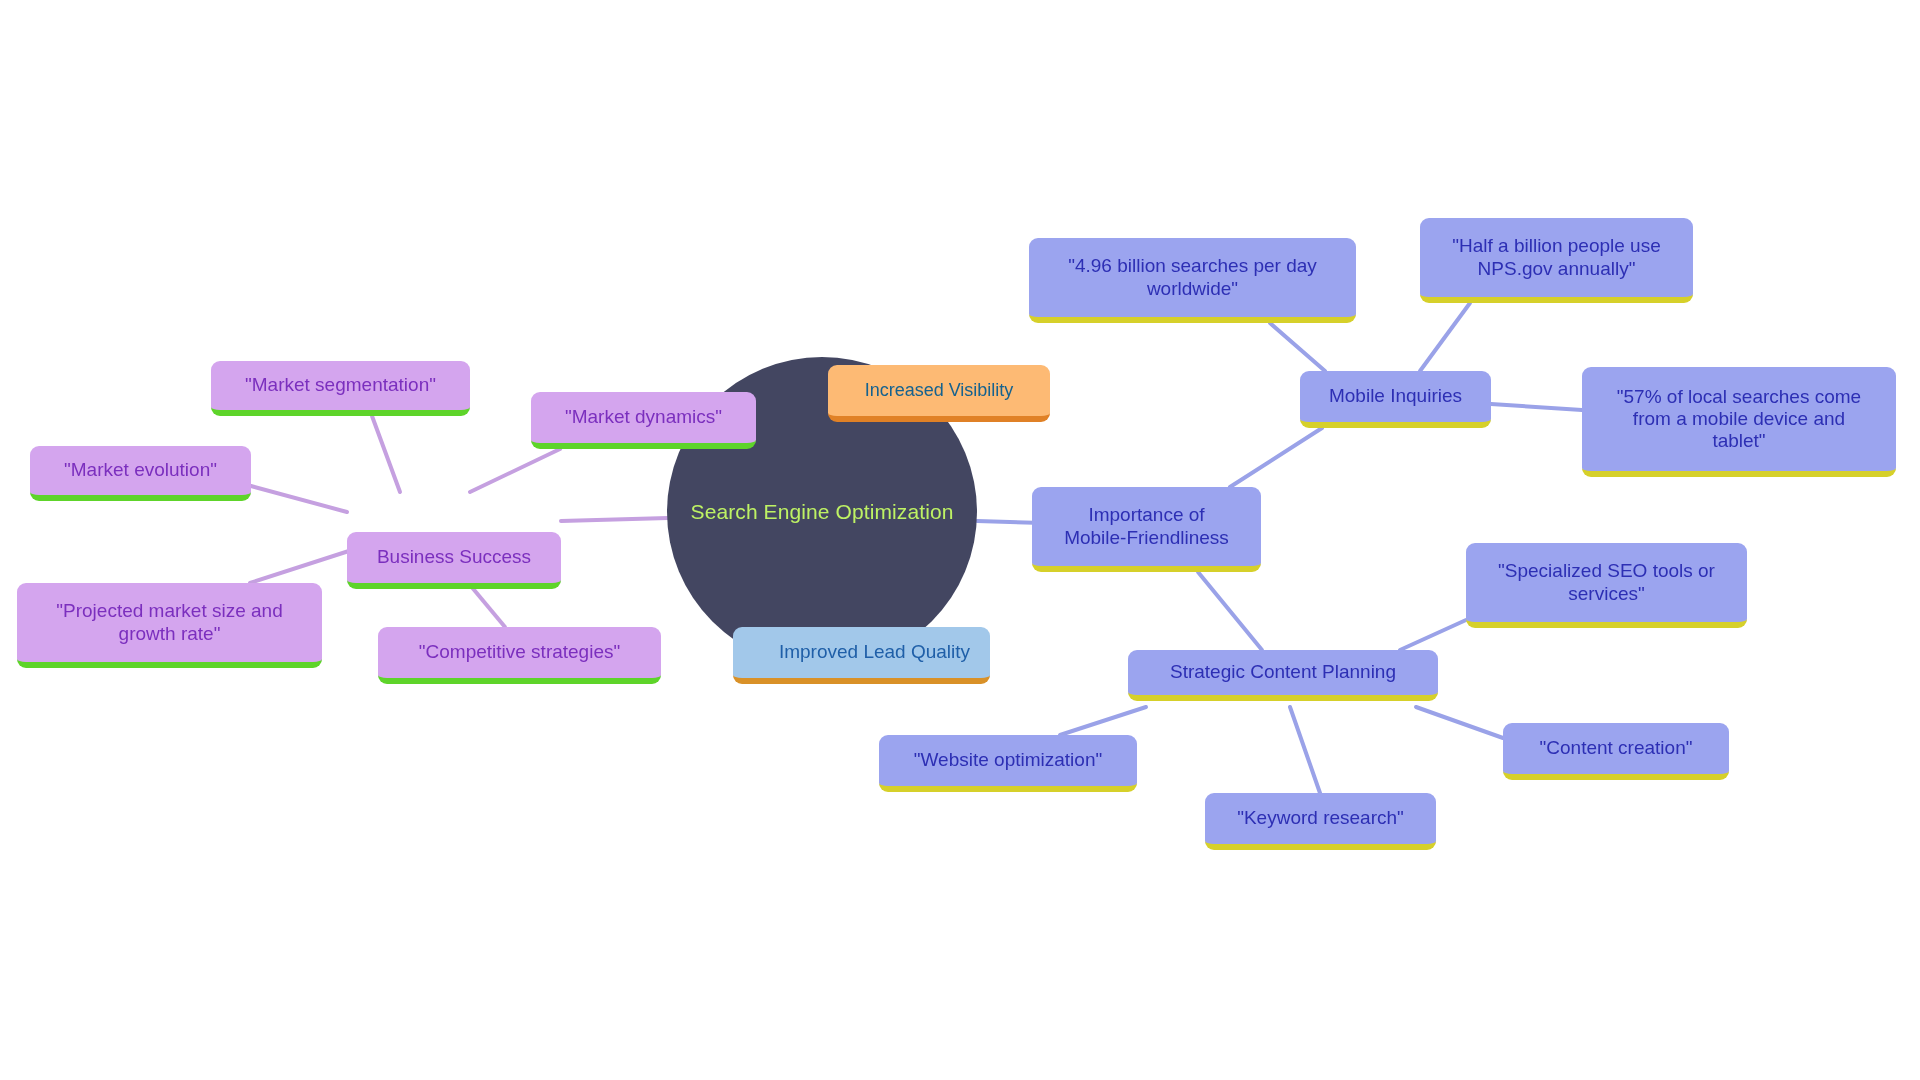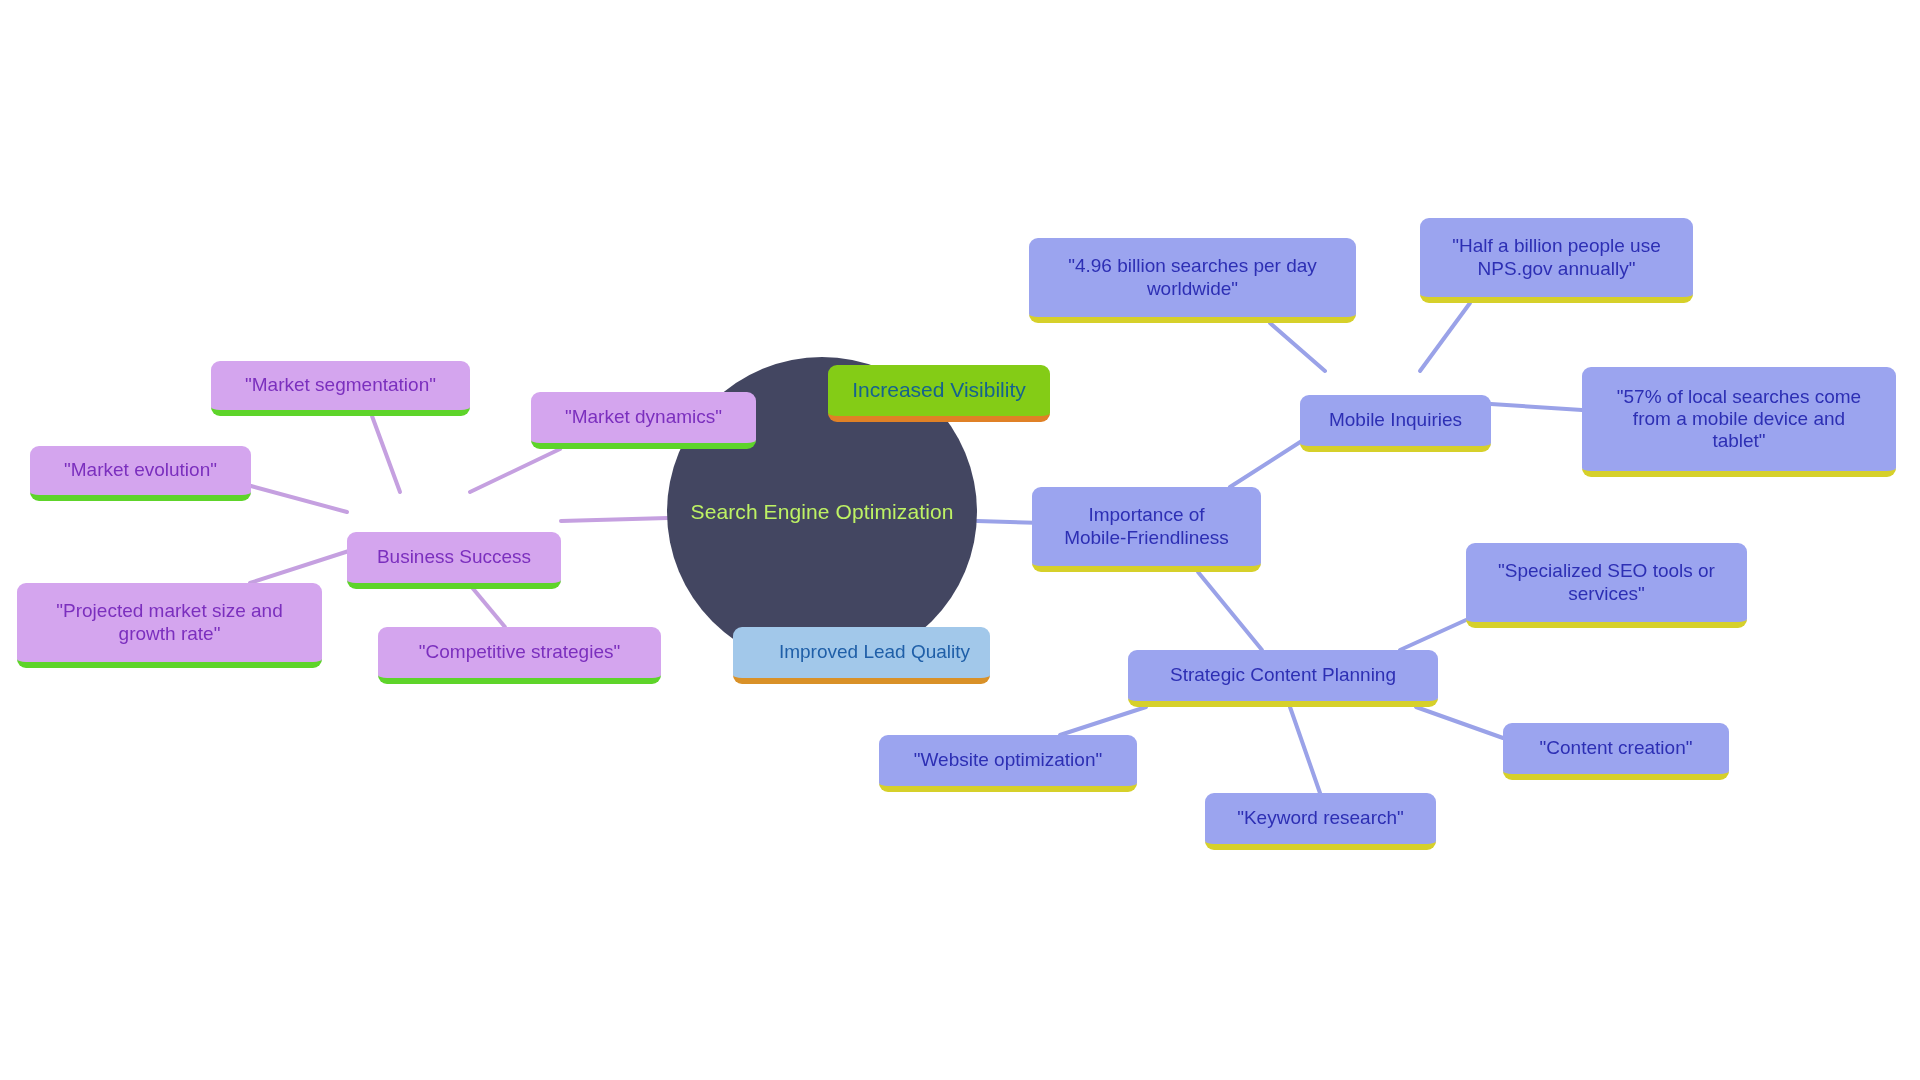--- a/index.html
+++ b/index.html
@@ -59,24 +59,24 @@
   }
   
   .n-blue {
     background: #9ba4ef;
     color: #2d2fb4;
     border-bottom: 6px solid #d6d02a;
     font-size: 19px;
   }
   
   .n-cyan {
-    background: #84cc16;
+    background: #fdba74;
     color: #15628f;
     border-bottom: 6px solid #e08126;
-    font-size: 21px;
+    font-size: 18px;
   }
   .n-cyan-soft {
     background: #a2c8ea;
     color: #1f5fa8;
     border-bottom: 6px solid #d99128;
     font-size: 19px;
   }
 </style>
 </head>
 <body>
@@ -112,25 +112,25 @@
     <div class="node n-purple" style="left: 347px; top: 492px; width: 214px; height: 57px; margin-top: 40px;"><span>Business Success</span></div>
     <div class="node n-purple" style="left: 17px; top: 583px; width: 305px; height: 85px;"><span>"Projected market size and
 growth rate"</span></div>
     <div class="node n-purple" style="left: 378px; top: 627px; width: 283px; height: 57px;"><span>"Competitive strategies"</span></div>
     <div class="node n-cyan" style="left: 828px; top: 365px; width: 222px; height: 57px;"><span>Increased Visibility</span></div>
     <div class="node n-cyan-soft" style="left: 733px; top: 627px; width: 257px; height: 57px; padding-left: 40px;"><span>Improved Lead Quality</span></div>
     <div class="node n-blue" style="left: 1029px; top: 238px; width: 327px; height: 85px;"><span>"4.96 billion searches per day
 worldwide"</span></div>
     <div class="node n-blue" style="left: 1420px; top: 218px; width: 273px; height: 85px;"><span>"Half a billion people use
 NPS.gov annually"</span></div>
-    <div class="node n-blue" style="left: 1300px; top: 371px; width: 191px; height: 57px; margin-top: 24px;"><span>Mobile Inquiries</span></div>
+    <div class="node n-blue" style="left: 1300px; top: 371px; width: 191px; height: 57px;"><span>Mobile Inquiries</span></div>
     <div class="node n-blue" style="left: 1582px; top: 367px; width: 314px; height: 110px;"><span>"57% of local searches come
 from a mobile device and
 tablet"</span></div>
     <div class="node n-blue" style="left: 1032px; top: 487px; width: 229px; height: 85px;"><span>Importance of
 Mobile-Friendliness</span></div>
     <div class="node n-blue" style="left: 1466px; top: 543px; width: 281px; height: 85px;"><span>"Specialized SEO tools or
 services"</span></div>
-    <div class="node n-blue" style="left: 1128px; top: 650px; width: 310px; height: 57px;"><span>Strategic Content Planning</span></div>
+    <div class="node n-blue" style="left: 1128px; top: 650px; width: 310px; height: 51px;"><span>Strategic Content Planning</span></div>
     <div class="node n-blue" style="left: 879px; top: 735px; width: 258px; height: 57px;"><span>"Website optimization"</span></div>
     <div class="node n-blue" style="left: 1503px; top: 723px; width: 226px; height: 57px;"><span>"Content creation"</span></div>
     <div class="node n-blue" style="left: 1205px; top: 793px; width: 231px; height: 57px;"><span>"Keyword research"</span></div>
   </div>
 
 </body></html>

